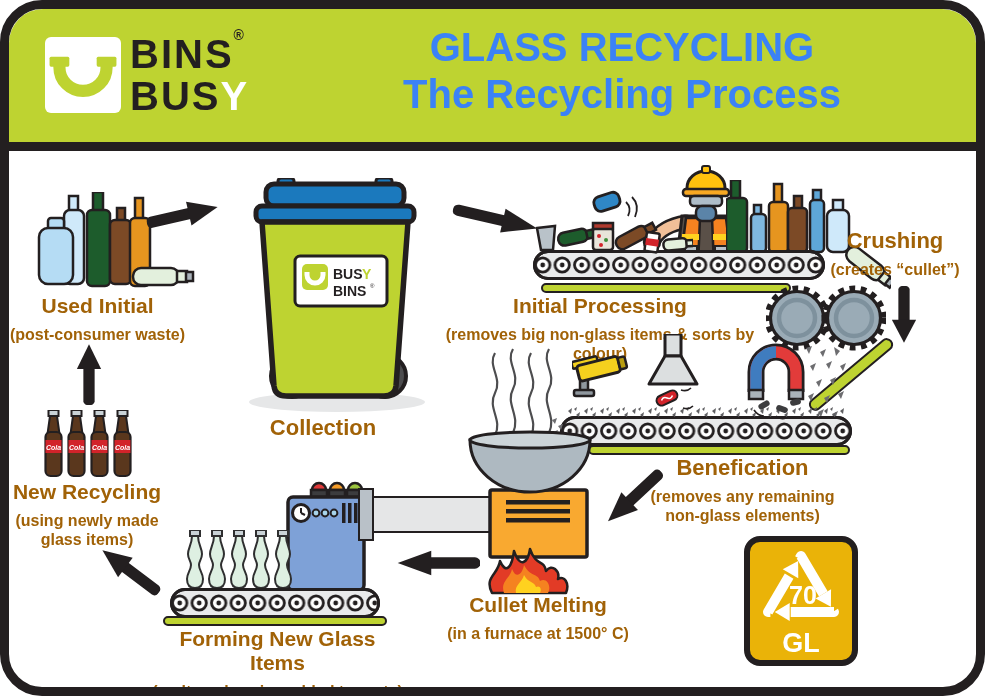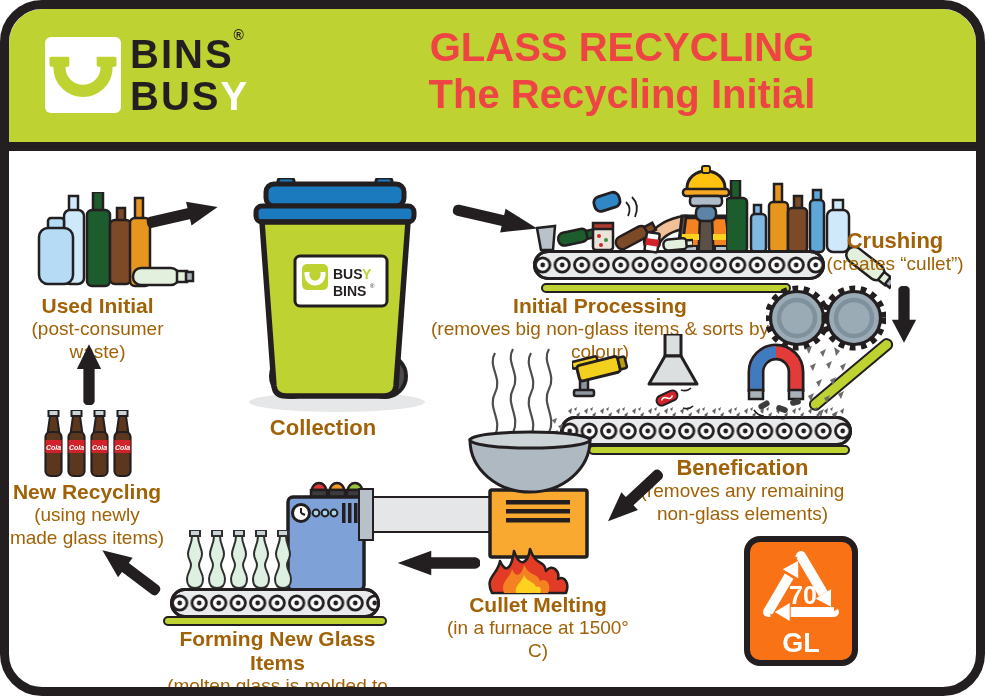--- a/index.html
+++ b/index.html
@@ -8,36 +8,36 @@
   .abs{position:absolute;}
   
   .header-band{position:absolute;left:9px;top:9px;width:967px;height:133px;background:#bed331;border-radius:34px 34px 0 0;}
   .divider{position:absolute;left:9px;top:142px;width:967px;height:9px;background:#231f20;}
   .frame-border{position:absolute;inset:0;border:9px solid #231f20;border-radius:42px;pointer-events:none;z-index:60;}
   
   .logo-box{position:absolute;left:45px;top:37px;width:76px;height:76px;background:#fff;border-radius:6px;}
   .brand{position:absolute;left:130px;top:28px;font-size:40px;font-weight:800;letter-spacing:2px;line-height:1.05;color:#231f20;}
   .brand .y-white{color:#ffffff;}
   .brand sup{font-size:14px;vertical-align:28px;letter-spacing:0;}
-  .main-title{position:absolute;left:322px;top:24px;width:600px;text-align:center;font-size:40px;font-weight:700;line-height:1.18;color:#ef4444;}
+  .main-title{position:absolute;left:322px;top:24px;width:600px;text-align:center;font-size:40px;font-weight:700;line-height:1.18;color:#3b82f6;}
   
   .lbl{position:absolute;text-align:center;color:#a16207;}
   .t1{font-size:21px;font-weight:700;line-height:1.15;}
   .t1.big{font-size:22px;}
-  .t2{font-size:19px;font-weight:400;line-height:1.18;margin-top:0;}
+  .t2{font-size:16px;font-weight:700;line-height:1.18;margin-top:8px;}
   
   .arr{position:absolute;height:26px;transform-origin:center;}
   
   .gbar{position:absolute;height:10px;background:#bed331;border:2.5px solid #231f20;border-radius:6px;box-sizing:border-box;}
   .chute{position:absolute;left:798px;top:368px;width:106px;height:13px;background:#bed331;border:2.5px solid #231f20;border-radius:8px;box-sizing:border-box;transform:rotate(-40deg);transform-origin:center;}
   
   .pipe{position:absolute;left:372px;top:496px;width:128px;height:37px;background:#e5e6e7;border:2.5px solid #231f20;box-sizing:border-box;}
   .flange{position:absolute;left:358px;top:488px;width:16px;height:53px;background:#b9c1c8;border:2.5px solid #231f20;box-sizing:border-box;}
   
-  .gl-box{position:absolute;left:744px;top:536px;width:114px;height:130px;background:#f97316;border:6px solid #231f20;border-radius:16px;box-sizing:border-box;}
+  .gl-box{position:absolute;left:744px;top:536px;width:114px;height:130px;background:#eab308;border:6px solid #231f20;border-radius:16px;box-sizing:border-box;}
   svg text{font-family:"Liberation Sans","DejaVu Sans",sans-serif;}
 </style>
 </head>
 <body>
 
 <div class="canvas">
 
   <div class="header-band"></div>
 
   <div class="logo-box">
@@ -48,21 +48,21 @@
     </svg>
   </div>
 
   <div class="brand">
     <div><span>BINS</span><sup>®</sup></div>
     <div><span>BUS</span><span class="y-white">Y</span></div>
   </div>
 
   <div class="main-title">
     <div>GLASS RECYCLING</div>
-    <div>The Recycling Initial</div>
+    <div>The Recycling Process</div>
   </div>
 
   <div class="pipe"></div>
 
   <svg class="abs" style="left:642px;top:156px" width="132" height="110" viewBox="0 0 132 110">
     <path d="M44,66 Q20,70 12,84" stroke="#231f20" stroke-width="15" fill="none" stroke-linecap="round"></path>
     <path d="M44,66 Q20,70 12,84" stroke="#f1bf98" stroke-width="10" fill="none" stroke-linecap="round"></path>
     <path d="M86,66 Q98,82 94,96" stroke="#231f20" stroke-width="15" fill="none" stroke-linecap="round"></path>
     <path d="M86,66 Q98,82 94,96" stroke="#f1bf98" stroke-width="10" fill="none" stroke-linecap="round"></path>
     <circle cx="10" cy="86" r="8" fill="#e87722" stroke="#231f20" stroke-width="2.5"></circle>

